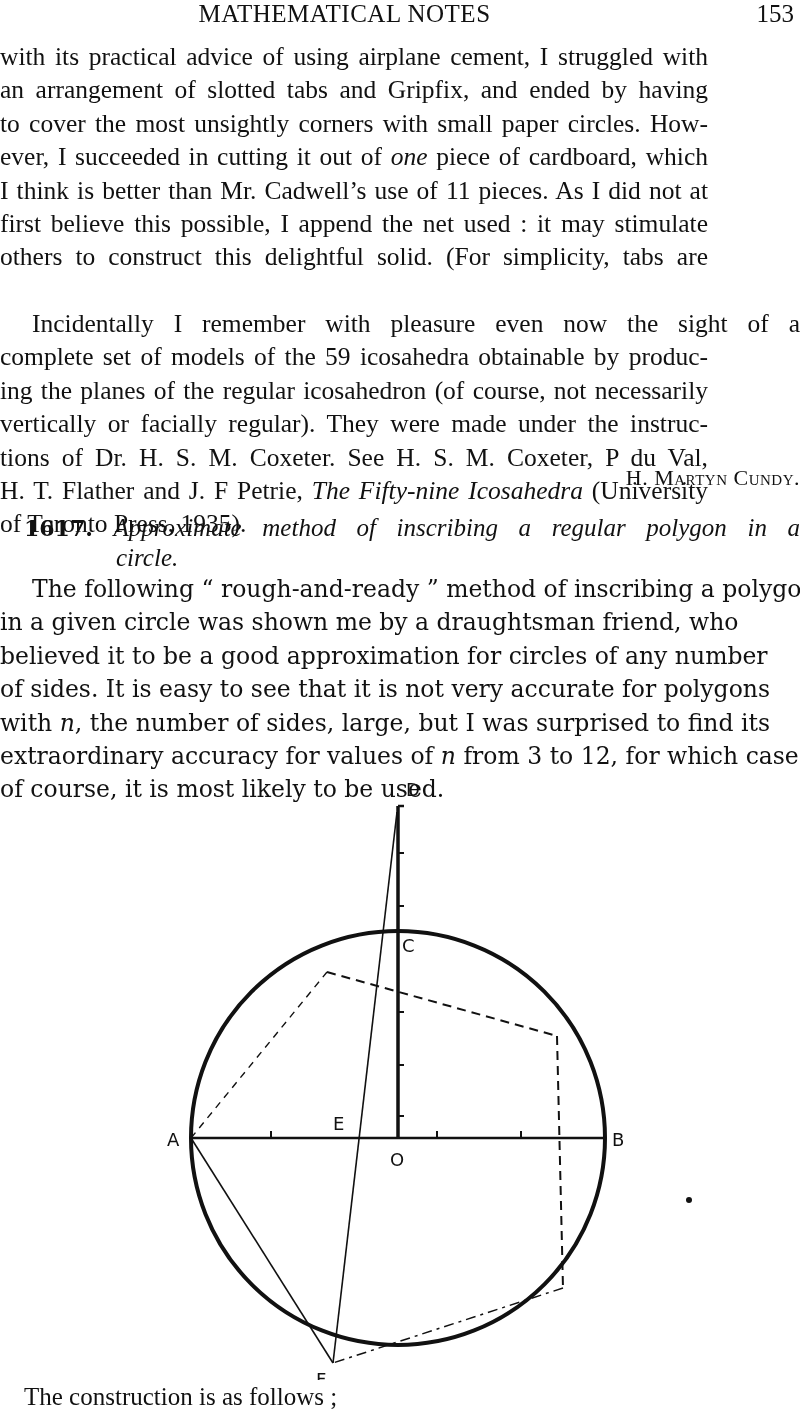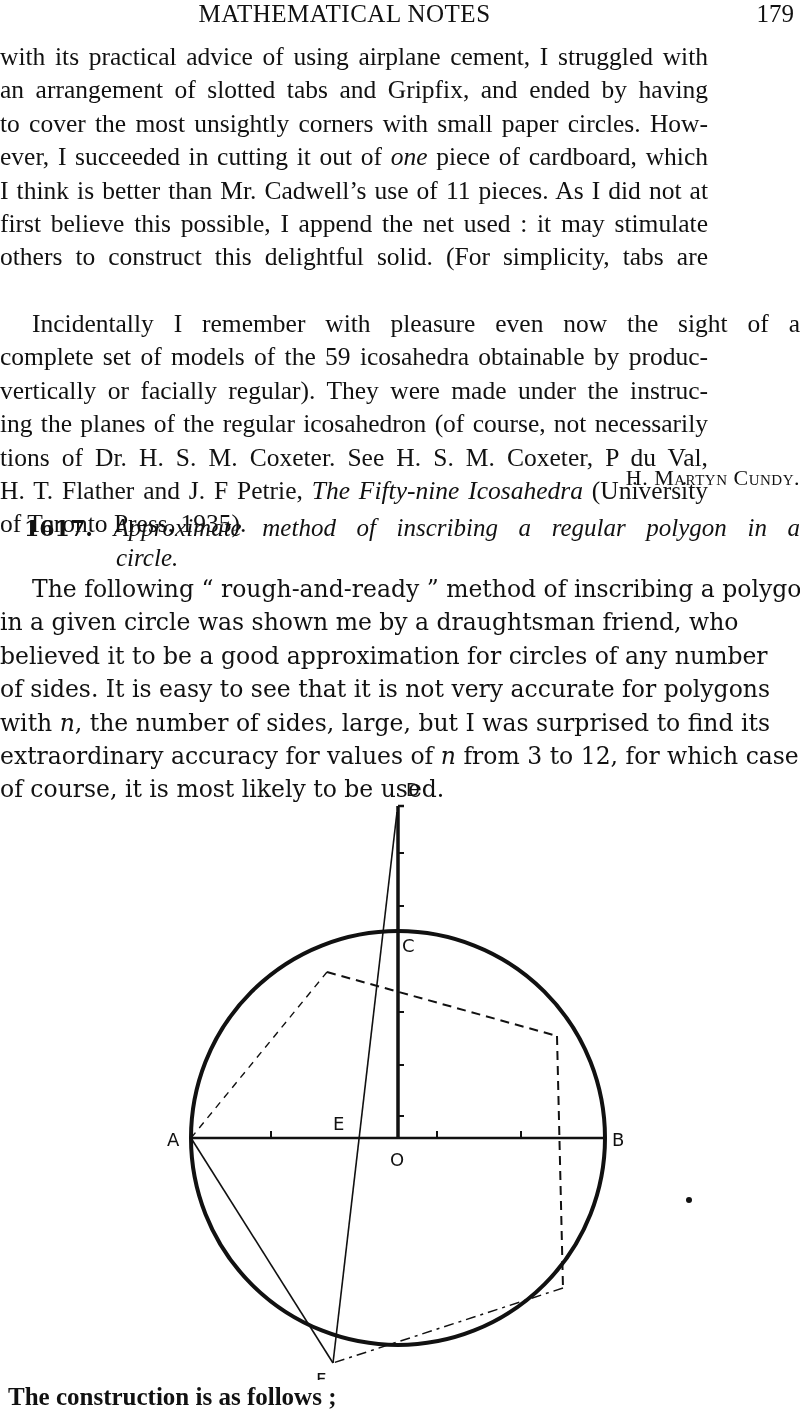--- a/index.html
+++ b/index.html
@@ -14,45 +14,45 @@
   .line.last { text-align-last: left; }
   .indent { padding-left: 32px; }
   .signature { position: absolute; right: 0; top: 465px; font-size: 22px; font-variant: small-caps; letter-spacing: 0.5px; }
   .note-title { position: absolute; left: 24px; top: 513px; width: 776px; font-size: 25px; line-height: 30px; }
   .note-num { font-weight: bold; font-family: "DejaVu Serif", serif; font-size: 22px; font-style: normal; }
   .note-title em { font-style: italic; }
   .note-title .l1 { display: block; white-space: nowrap; text-align: justify; text-align-last: justify; }
   .note-title .l2 { display: block; padding-left: 92px; }
   i, em { font-style: italic; }
   .figure { position: absolute; left: 0; top: 760px; width: 800px; height: 620px; }
-  .bottom-text { position: absolute; left: 8px; top: 1383px; font-size: 25px; font-weight: bold; }
+  .bottom-text { position: absolute; left: 24px; top: 1383px; font-size: 25px; }
 </style>
 </head>
 <body>
 
 <div class="header">
   <div class="running-title">MATHEMATICAL NOTES</div>
-  <div class="page-num">179</div>
+  <div class="page-num">153</div>
 </div>
 
 <div class="text" style="top:40px;">
   <span class="line">with its practical advice of using airplane cement, I struggled with</span>
   <span class="line">an arrangement of slotted tabs and Gripfix, and ended by having</span>
   <span class="line">to cover the most unsightly corners with small paper circles.  How-</span>
   <span class="line"><span>ever, I succeeded in cutting it out of </span><em>one</em><span> piece of cardboard, which</span></span>
   <span class="line">I think is better than Mr. Cadwell’s use of 11 pieces.  As I did not at</span>
   <span class="line">first believe this possible, I append the net used :  it may stimulate</span>
   <span class="line">others to construct this delightful solid.  (For simplicity, tabs are</span>
 </div>
 
 <div class="text" style="top:307px;">
   <span class="line indent" style="width:768px;">Incidentally I remember with pleasure even now the sight of a</span>
   <span class="line">complete set of models of the 59 icosahedra obtainable by produc-</span>
+  <span class="line">ing the planes of the regular icosahedron (of course, not necessarily</span>
   <span class="line">vertically or facially regular).  They were made under the instruc-</span>
-  <span class="line">ing the planes of the regular icosahedron (of course, not necessarily</span>
   <span class="line">tions of Dr. H. S. M. Coxeter.  See H. S. M. Coxeter, P  du Val,</span>
   <span class="line"><span>H. T. Flather and J. F  Petrie, </span><em>The Fifty-nine Icosahedra</em><span> (University</span></span>
   <span class="line last">of Toronto Press, 1935).</span>
 </div>
 
 <div class="signature">H. Martyn Cundy.</div>
 
 <div class="note-title">
   <span class="l1"><span class="note-num">1617.</span> <em>Approximate method of inscribing a regular polygon in a</em></span>
   <span class="l2"><em>circle.</em></span>

